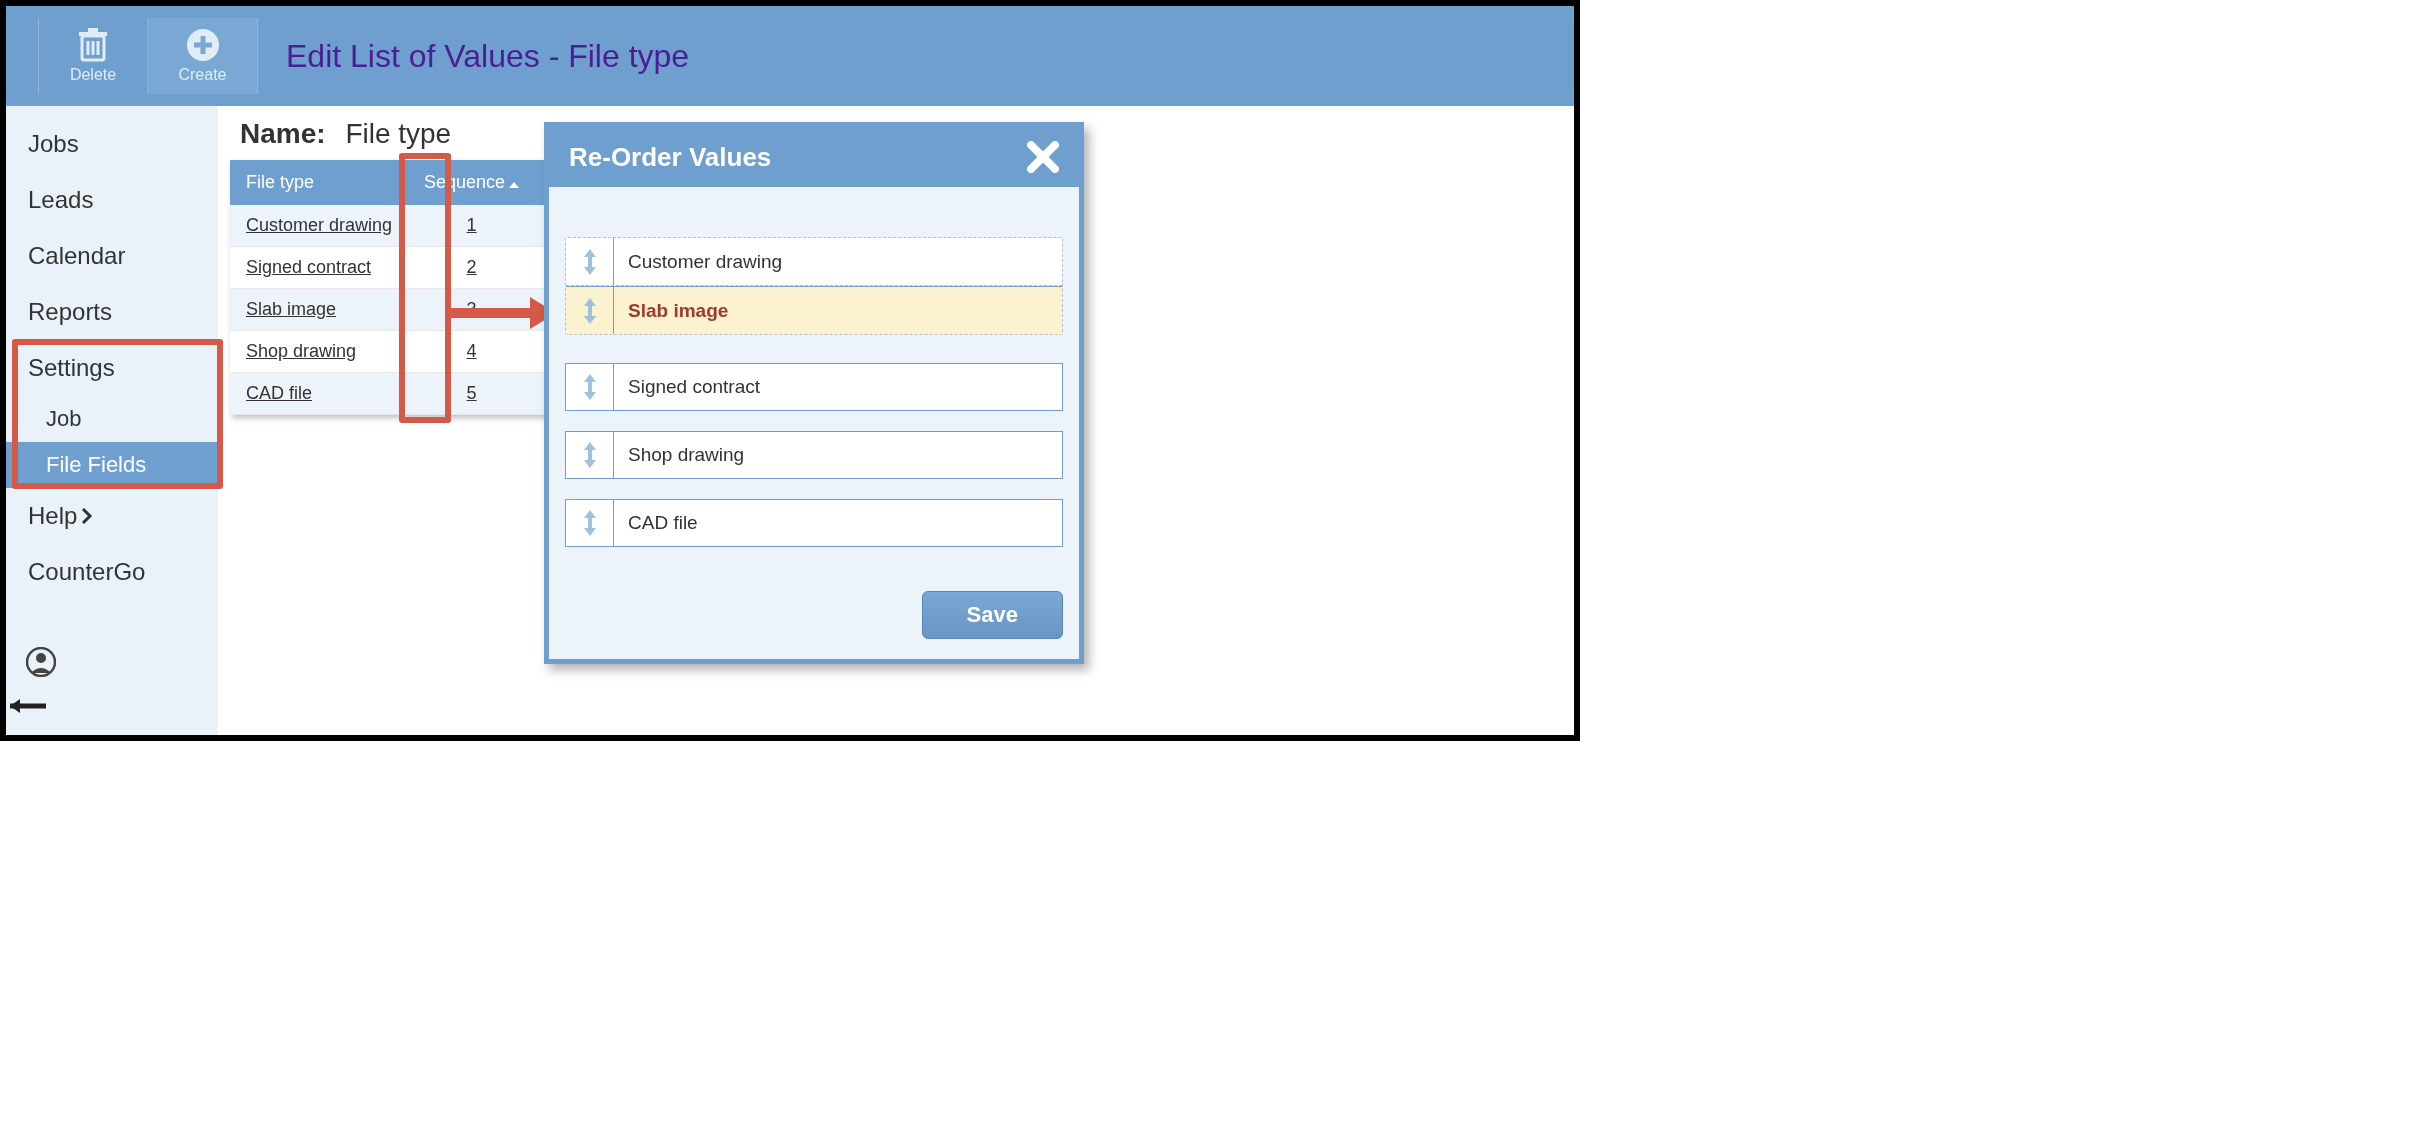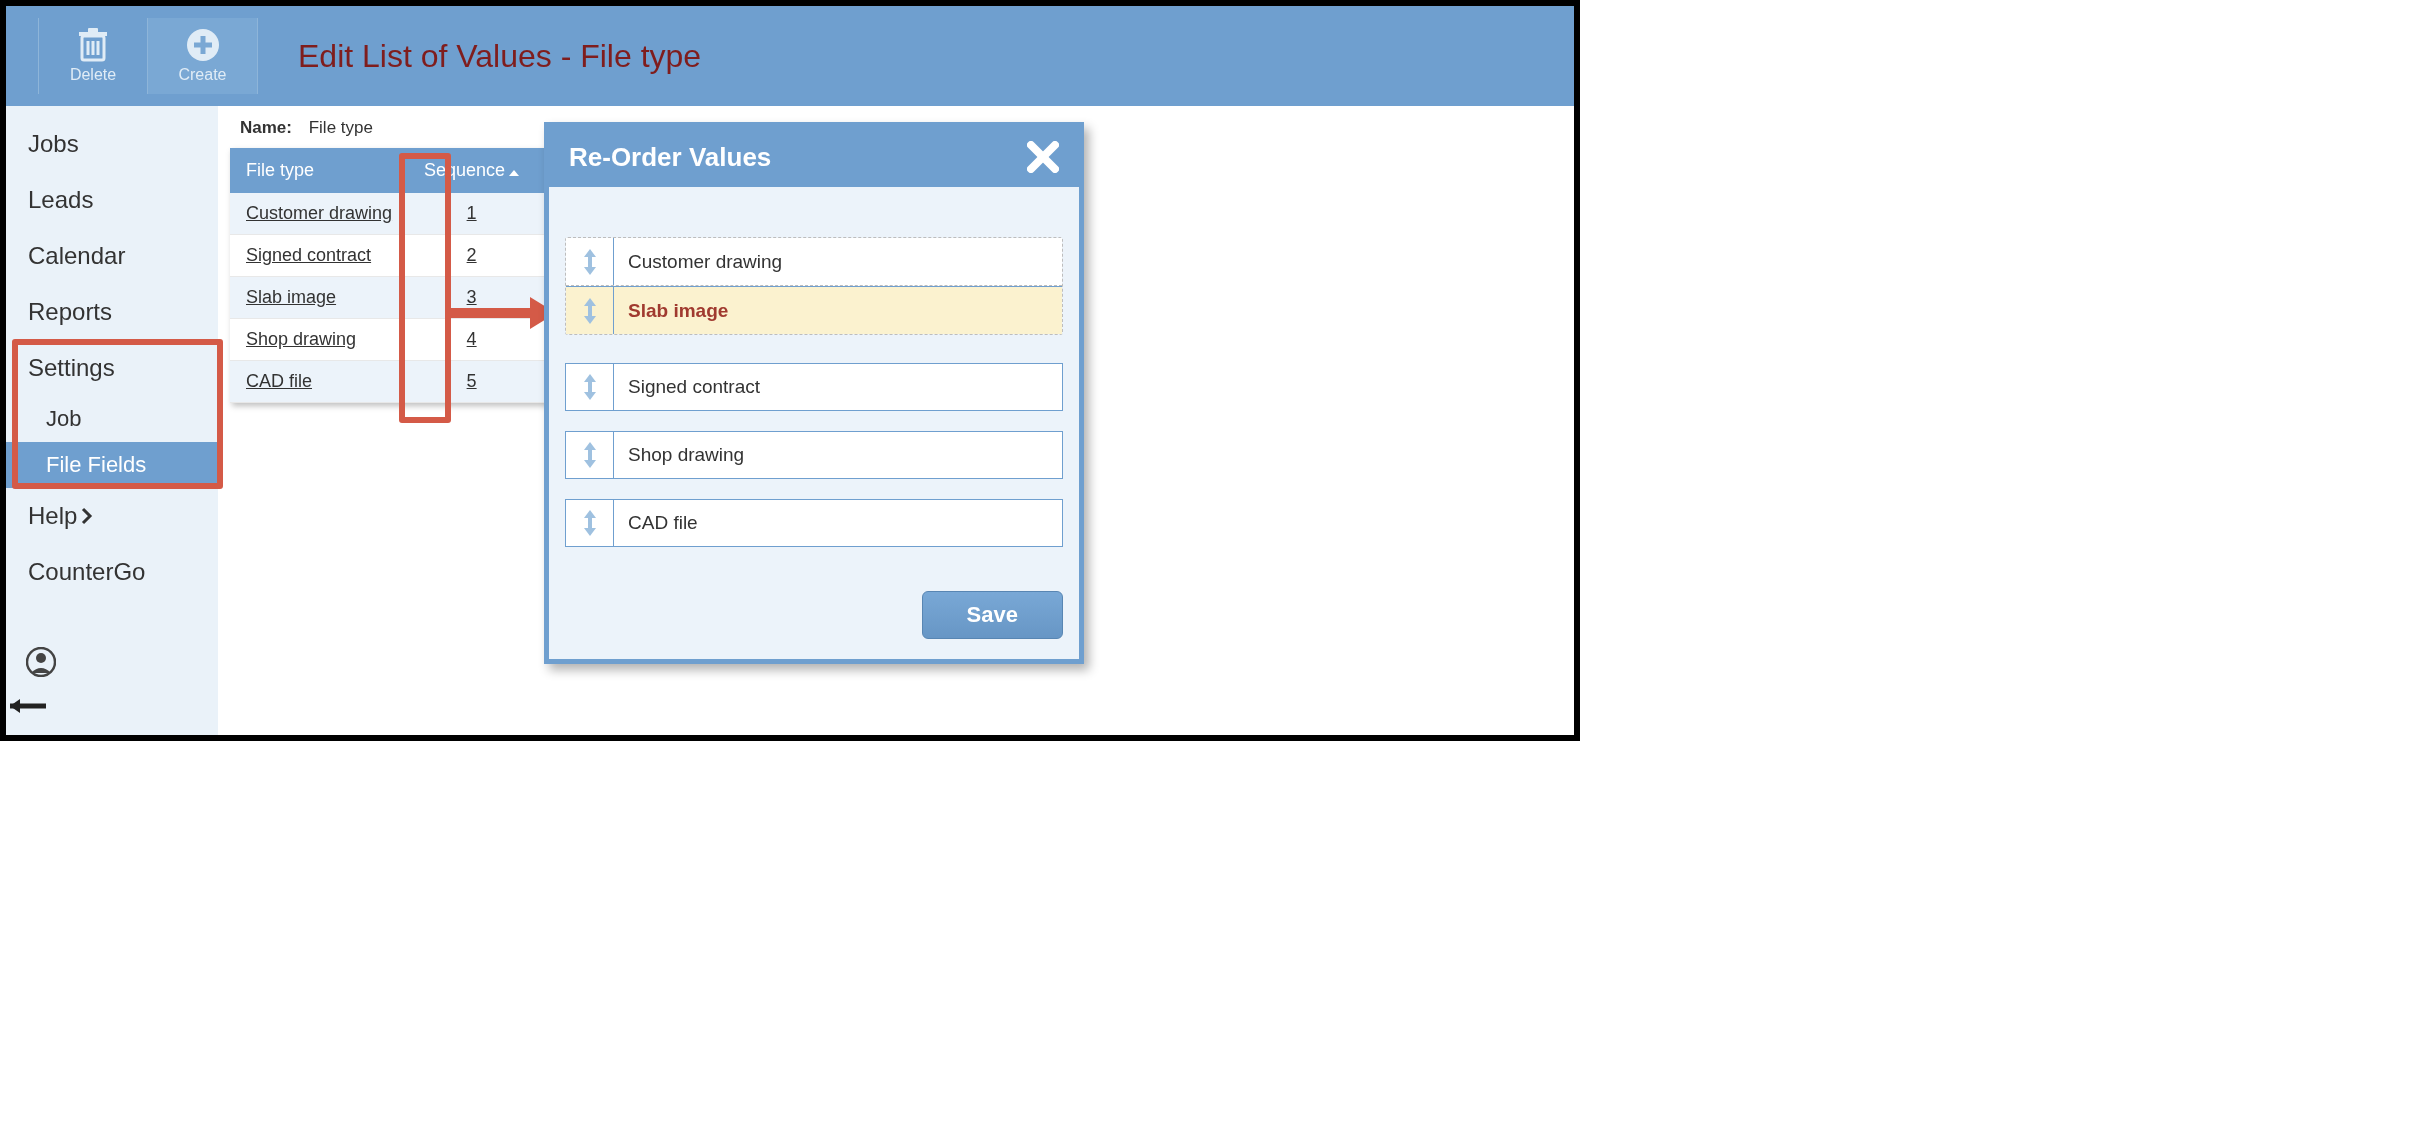--- a/index.html
+++ b/index.html
@@ -78,24 +78,24 @@
   justify-content: center;
   color: #e0ecf6;
   font-size: 16px;
   gap: 4px;
   cursor: pointer;
   border-right: 1px solid #8eb5d9;
 }
 .toolbar-btn:first-of-type { border-left: 1px solid #8eb5d9; margin-left: 24px; }
 .toolbar-btn.create { background: #7aa8d4; }
 .page-title {
-  color: #7f1d1d;
+  color: #4c1d95;
   font-size: 32px;
   font-weight: 500;
-  margin-left: 40px;
+  margin-left: 28px;
 }
 
 
 .sidebar {
   position: absolute;
   top: 100px;
   left: 0;
   width: 212px;
   bottom: 0;
   background: #eaf2f9;
@@ -141,21 +141,21 @@
 
 
 .main {
   position: absolute;
   top: 100px;
   left: 212px;
   right: 0;
   padding: 12px 12px;
 }
 .name-row {
-  font-size: 17px;
+  font-size: 28px;
   margin-bottom: 10px;
   padding-left: 10px;
 }
 .name-row b { margin-right: 12px; }
 
 .data-table {
   border-collapse: separate;
   border-spacing: 0;
   box-shadow: 2px 3px 6px rgba(0,0,0,0.25);
 }

